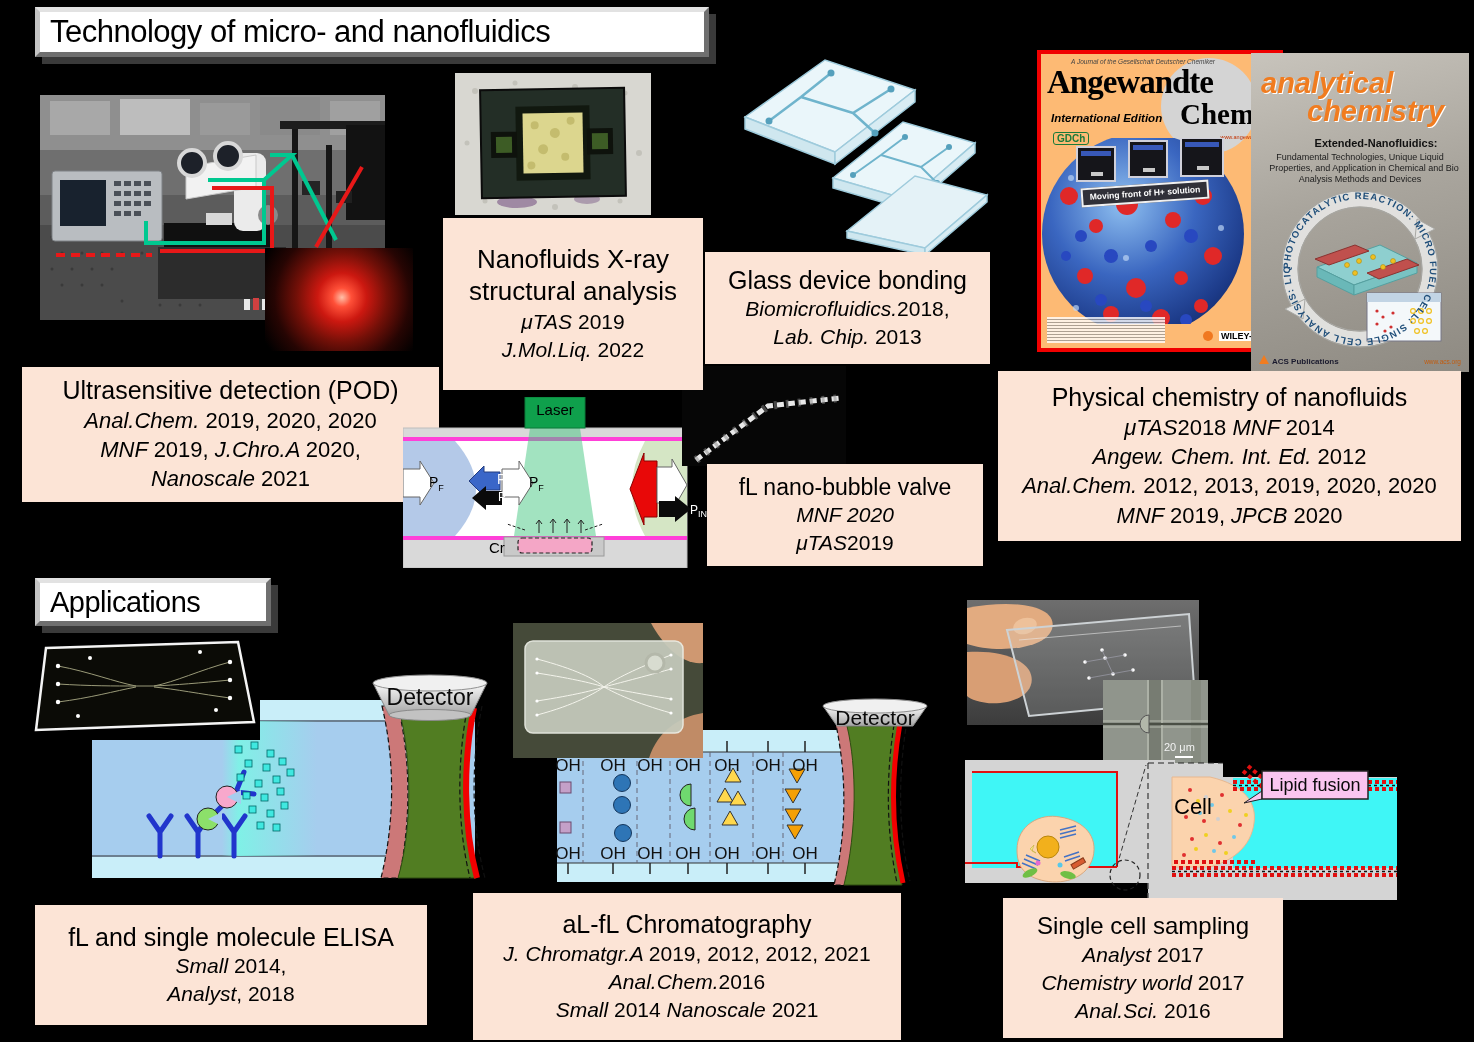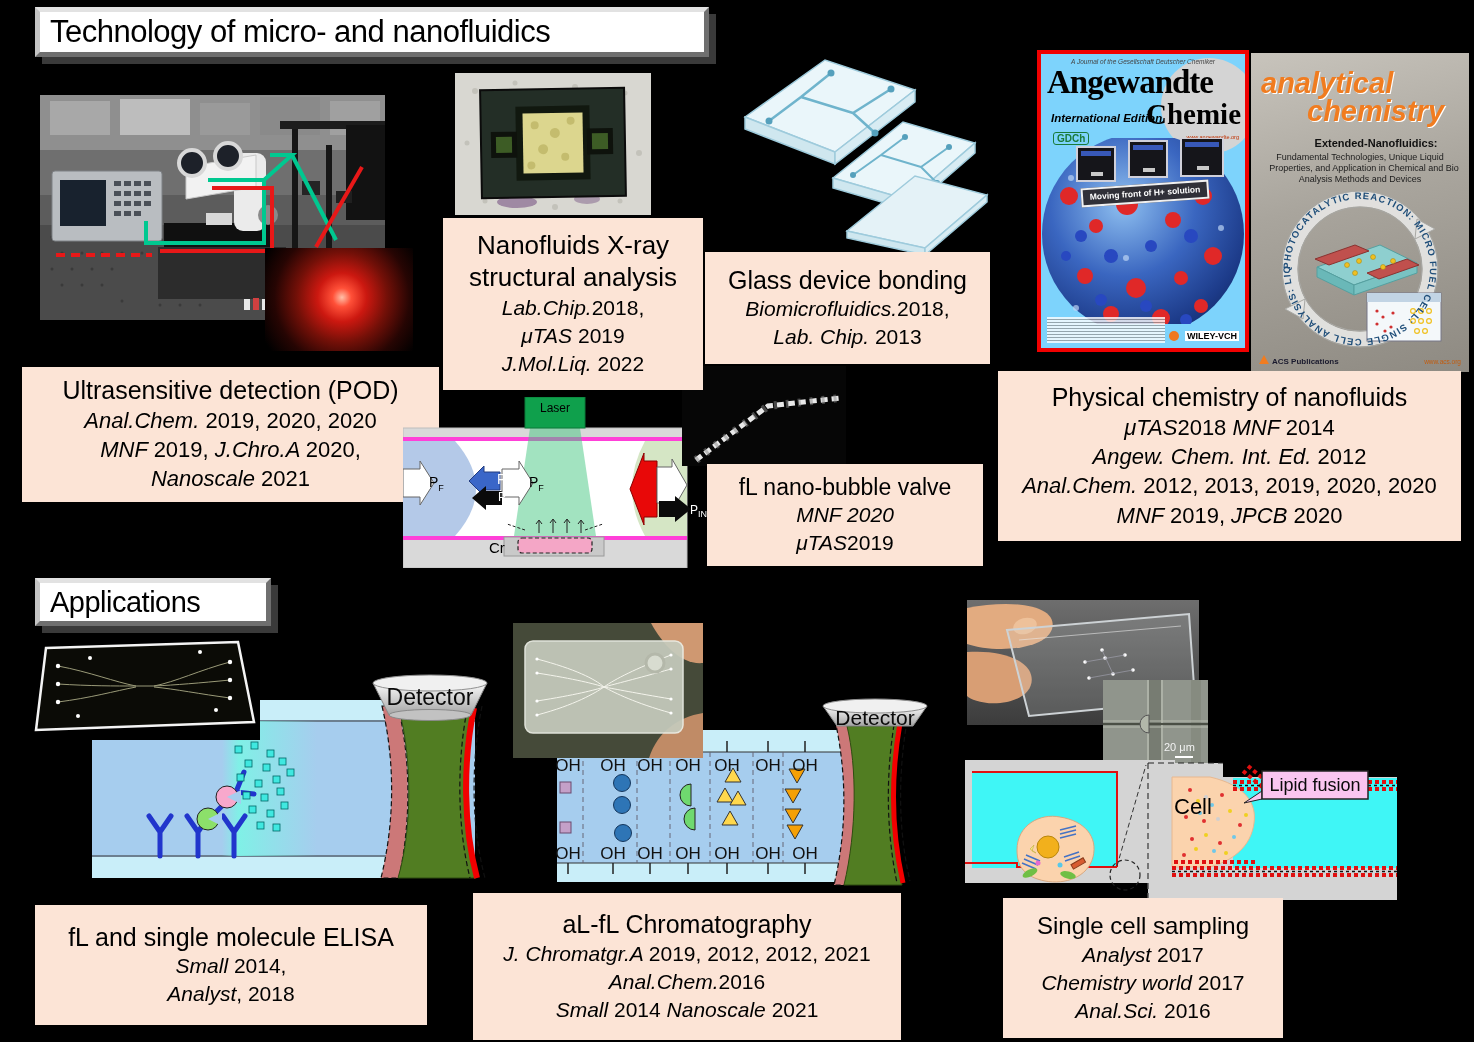--- a/index.html
+++ b/index.html
@@ -207,21 +207,21 @@
           <circle cx="202" cy="138" r="3"></circle>
         </g>
       <g stroke="#9ecbdc" stroke-width="1.5">
         <polygon points="112,186 180,131 252,150 190,203" fill="#e4f2f7"></polygon>
         <polygon points="112,186 190,203 190,210 112,193" fill="#cfe7ef"></polygon>
         <polygon points="190,203 252,150 252,157 190,210" fill="#d8ecf3"></polygon>
       </g>
     </svg>
   </div>
 
-  <div class="abs" style="left:1037px;top:50px;width:204px;height:294px;background:#7dd3fc;border:4px solid #f00000;overflow:hidden;">
+  <div class="abs" style="left:1037px;top:50px;width:204px;height:294px;background:#fdba74;border:4px solid #f00000;overflow:hidden;padding-left:34px;">
     <div class="abs" style="left:120px;top:4px;width:96px;height:96px;border-radius:50%;background:#d4d4d4;"></div>
     <div class="abs" style="left:30px;top:4px;font-size:6.5px;color:#444;font-style:italic;">A Journal of the Gesellschaft Deutscher Chemiker</div>
     <div class="abs" style="left:6px;top:10px;font-family:'Liberation Serif',serif;font-weight:bold;font-size:33px;letter-spacing:-1px;">Angewandte</div>
     <div class="abs" style="right:4px;top:44px;font-family:'Liberation Serif',serif;font-weight:bold;font-size:29px;">Chemie</div>
     <div class="abs" style="right:6px;top:80px;font-size:5.5px;color:#c03000;">www.angewandte.org</div>
     <div class="abs" style="left:10px;top:58px;font-size:11.5px;font-style:italic;font-weight:bold;">International Edition</div>
     <div class="abs" style="left:12px;top:78px;font-size:10px;font-weight:bold;color:#1a7a3a;border:1px solid #1a7a3a;border-radius:3px;padding:0 3px;">GDCh</div>
     <svg class="abs" style="left:0;top:84px;" width="204" height="186" viewBox="0 0 204 186">
       <defs>
         <radialGradient id="agsph" cx="0.4" cy="0.35" r="0.8">
@@ -369,21 +369,21 @@
         <path d="M182,133 L200,127" stroke-dasharray="3 2"></path>
       </g>
       <polygon points="0,72 17,72 17,64 31,86 17,108 17,100 0,100" fill="#fff" stroke="#666"></polygon>
       <polygon points="97,75 81,75 81,69 66,84 81,99 81,93 97,93" fill="#3a66c8" stroke="#223c80"></polygon>
       <polygon points="99,94 83,94 83,89 69,101 83,113 83,108 99,108" fill="#0a0a0a"></polygon>
       <polygon points="99,72 116,72 116,64 130,86 116,108 116,100 99,100" fill="#fff" stroke="#666"></polygon>
       <polygon points="254,64 241,64 241,56 227,92 241,128 241,120 254,120" fill="#e80808" stroke="#8a0000"></polygon>
       <polygon points="254,70 269,70 269,62 284,88 269,114 269,106 254,106" fill="#fff" stroke="#666"></polygon>
       <polygon points="256,104 272,104 272,99 288,112 272,125 272,120 256,120" fill="#0a0a0a"></polygon>
     </svg>
-    <div class="abs" style="left:122px;top:4px;width:60px;text-align:center;font-size:12px;">Laser</div>
+    <div class="abs" style="left:122px;top:4px;width:60px;text-align:center;font-size:15px;">Laser</div>
     <div class="abs" style="left:86px;top:142px;font-size:15px;">Cr</div>
     <div class="plbl" style="left:2px;top:78px;"><span>P</span><sub>F</sub></div>
     <div class="plbl" style="left:70px;top:75px;color:#fff;"><span>P</span><sub>L</sub></div>
     <div class="plbl" style="left:71px;top:94px;color:#fff;font-size:12px;"><span>P</span><sub>IN</sub></div>
     <div class="plbl" style="left:102px;top:78px;"><span>P</span><sub>F</sub></div>
     <div class="plbl" style="left:232px;top:84px;color:#fff;"><span>P</span><sub>L</sub></div>
     <div class="plbl" style="left:260px;top:80px;"><span>P</span><sub>F</sub></div>
     <div class="plbl" style="left:263px;top:107px;color:#fff;font-size:12px;"><span>P</span><sub>IN</sub></div>
   </div>
 
@@ -696,21 +696,20 @@
     <div class="abs" style="left:214px;top:199px;font-size:22px;">Cell</div>
   </div>
 
   <div class="bevel abs" style="left:35px;top:578px;width:206px;height:38px;">
     <span class="ht" style="font-size:29px;">Applications</span>
   </div>
 
   <div class="box abs" style="left:443px;top:218px;width:260px;height:172px;">
     <div class="bt" style="font-size:26px;">Nanofluids X-ray</div>
     <div class="bt" style="font-size:26px;">structural analysis</div>
-    <div class="bc" style="font-size:21px;"><i>Lab.Chip.</i><span>2018,</span></div>
     <div class="bc" style="font-size:21px;"><i>μTAS </i><span>2019</span></div>
     <div class="bc" style="font-size:21px;"><i>J.Mol.Liq. </i><span>2022</span></div>
   </div>
 
   <div class="box abs" style="left:705px;top:252px;width:285px;height:112px;">
     <div class="bt" style="font-size:25px;">Glass device bonding</div>
     <div class="bc" style="font-size:21px;"><i>Biomicrofluidics.</i><span>2018,</span></div>
     <div class="bc" style="font-size:21px;"><i>Lab. Chip. </i><span>2013</span></div>
   </div>
 

